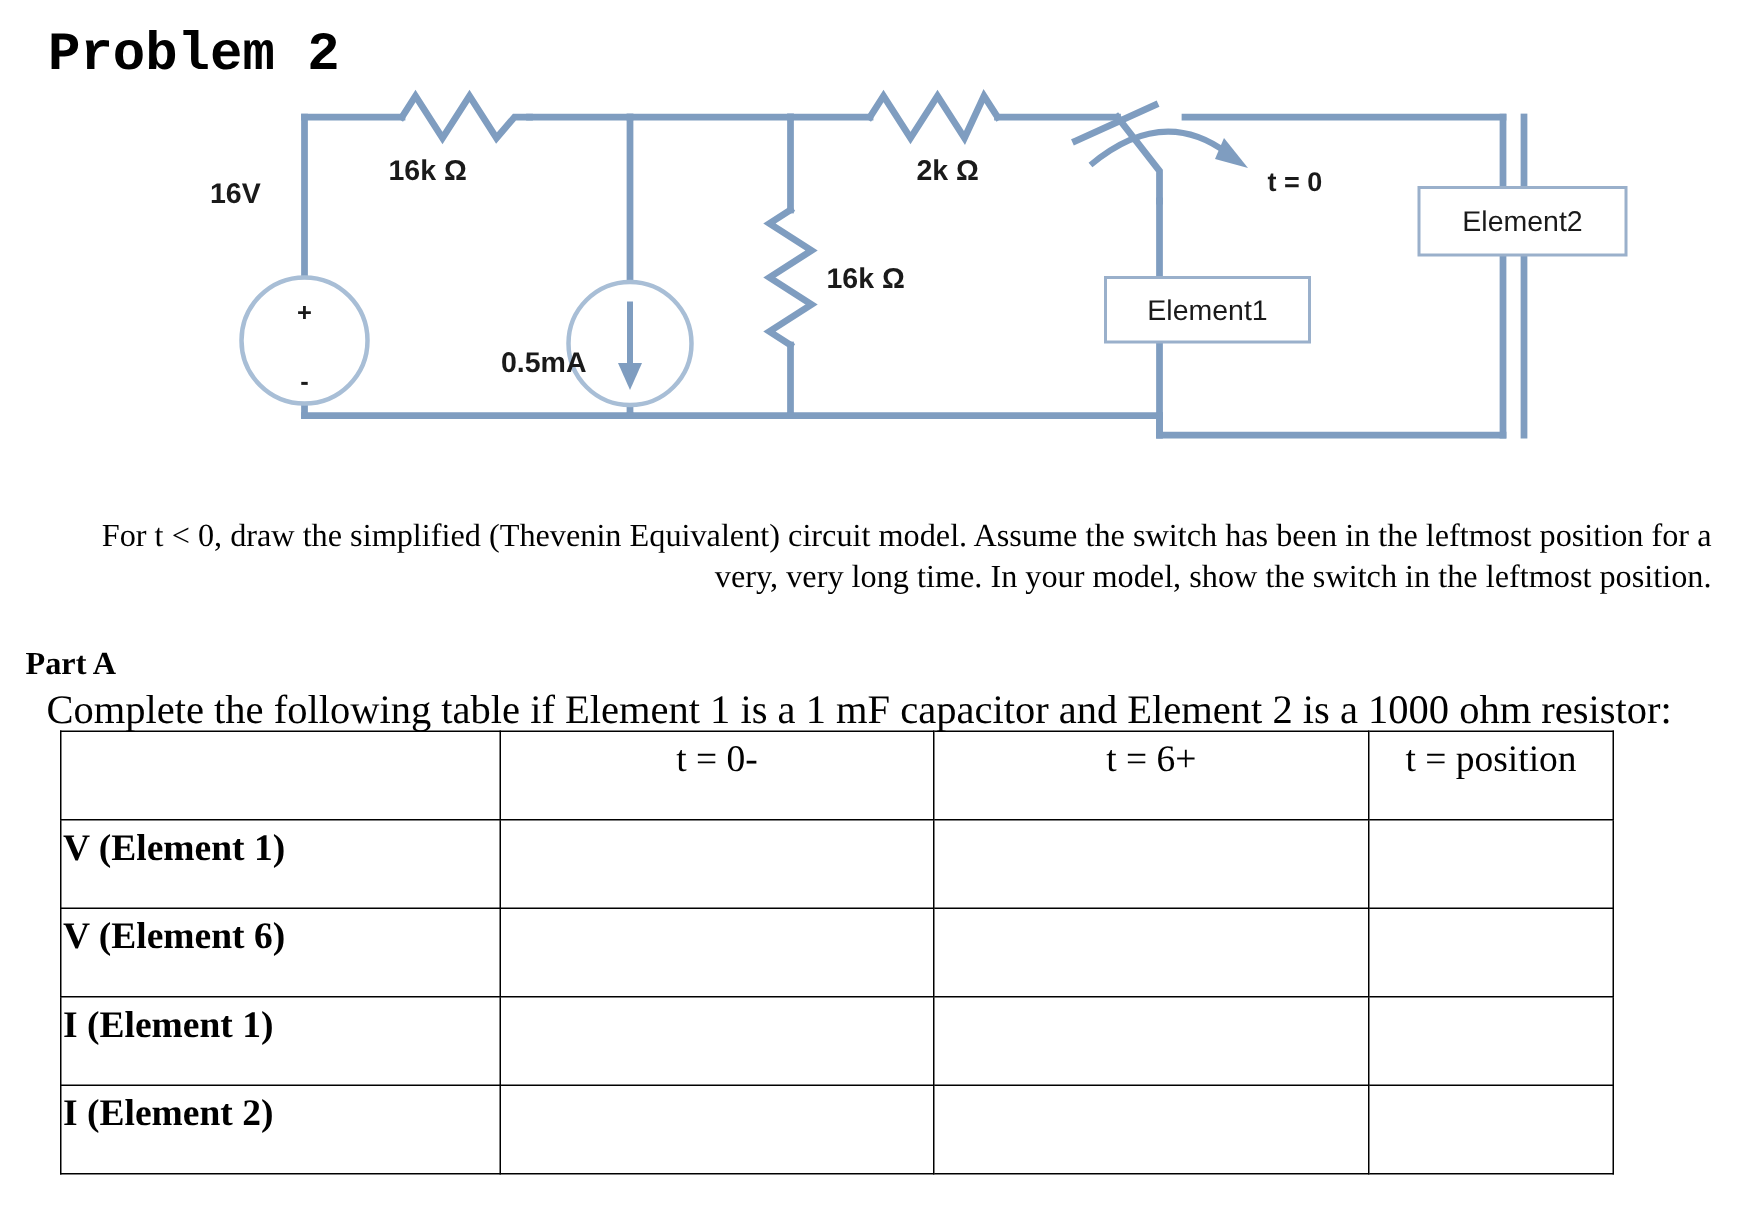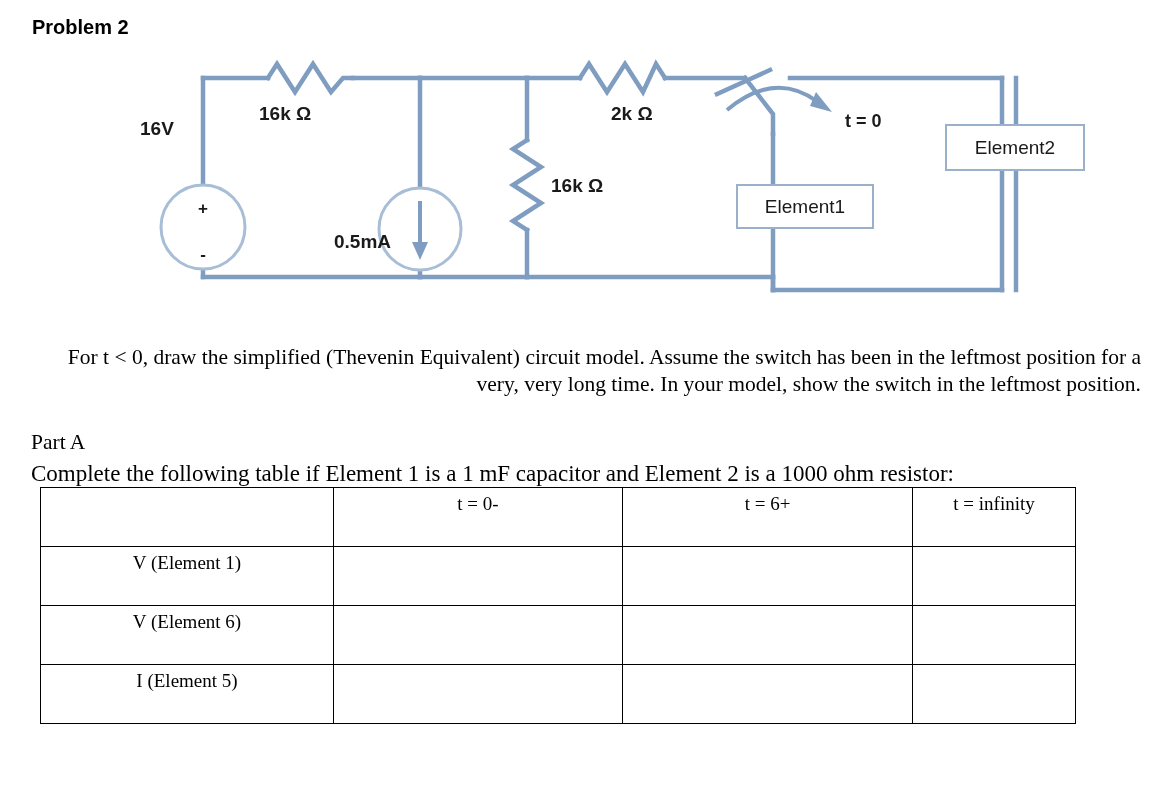--- a/index.html
+++ b/index.html
@@ -13,23 +13,23 @@
     position: relative;
     font-family: "Liberation Serif", serif;
     color: #000000;
     overflow: hidden;
   }
 
   #page-title {
     position: absolute;
     left: 32px;
     top: 16px;
-    font-family: Liberation Sans, sans-serif;
-    font-weight: bold;
-    font-size: 20px;
+    font-family: Liberation Mono, monospace;
+    font-weight: bold;
+    font-size: 36px;
     letter-spacing: 0px;
   }
 
   #circuit-figure {
     position: absolute;
     left: 0px;
     top: 48px;
     width: 1170px;
     height: 270px;
   }
@@ -64,56 +64,56 @@
     left: 31px;
     top: 344px;
     width: 1110px;
     font-size: 21.5px;
     line-height: 27px;
     text-align: right;
   }
 
   #part-a-heading {
     position: absolute;
-    left: 31px;
+    left: 17px;
     top: 430px;
     font-size: 21.5px;
-    font-weight: normal;
+    font-weight: bold;
   }
 
   #part-a-instruction {
     position: absolute;
     left: 31px;
     top: 460px;
     width: 1110px;
-    font-size: 23px;
+    font-size: 27px;
     line-height: 27px;
   }
 
   #answer-table {
     position: absolute;
     left: 40px;
     top: 487px;
     width: 1035px;
     border-collapse: collapse;
     table-layout: fixed;
   }
   #answer-table td {
     border: 1.5px solid #000000;
-    font-size: 19px;
+    font-size: 25px;
     text-align: center;
     vertical-align: top;
     padding-top: 5px;
     height: 52px;
   }
   #answer-table .col-label { width: 293px; }
   #answer-table .col-t0minus { width: 289px; }
   #answer-table .col-t0plus  { width: 290px; }
   #answer-table .col-tinf    { width: 163px; }
-  #answer-table td.row-label-cell { text-align: center; }
+  #answer-table td.row-label-cell { text-align: left; font-weight: bold; }
   #answer-table td.empty-cell { }
 </style>
 </head>
 <body>
 
 <div id="page-title">Problem 2</div>
 
 <div id="circuit-figure">
   <svg width="1170" height="270" viewBox="0 0 1170 270">
 
@@ -223,34 +223,40 @@
     <col class="col-label">
     <col class="col-t0minus">
     <col class="col-t0plus">
     <col class="col-tinf">
   </colgroup>
   <tbody id="answer-table-body">
       <tr>
         <td class="header-cell"></td>
         <td class="header-cell">t = 0-</td>
         <td class="header-cell">t = 6+</td>
-        <td class="header-cell">t = infinity</td>
+        <td class="header-cell">t = position</td>
       </tr>
       <tr>
         <td class="row-label-cell">V (Element 1)</td>
         <td class="empty-cell"></td>
         <td class="empty-cell"></td>
         <td class="empty-cell"></td>
       </tr>
       <tr>
         <td class="row-label-cell">V (Element 6)</td>
         <td class="empty-cell"></td>
         <td class="empty-cell"></td>
         <td class="empty-cell"></td>
       </tr>
       <tr>
-        <td class="row-label-cell">I (Element 5)</td>
+        <td class="row-label-cell">I (Element 1)</td>
+        <td class="empty-cell"></td>
+        <td class="empty-cell"></td>
+        <td class="empty-cell"></td>
+      </tr>
+      <tr>
+        <td class="row-label-cell">I (Element 2)</td>
         <td class="empty-cell"></td>
         <td class="empty-cell"></td>
         <td class="empty-cell"></td>
       </tr>
     </tbody>
 </table>
 
 </body></html>

